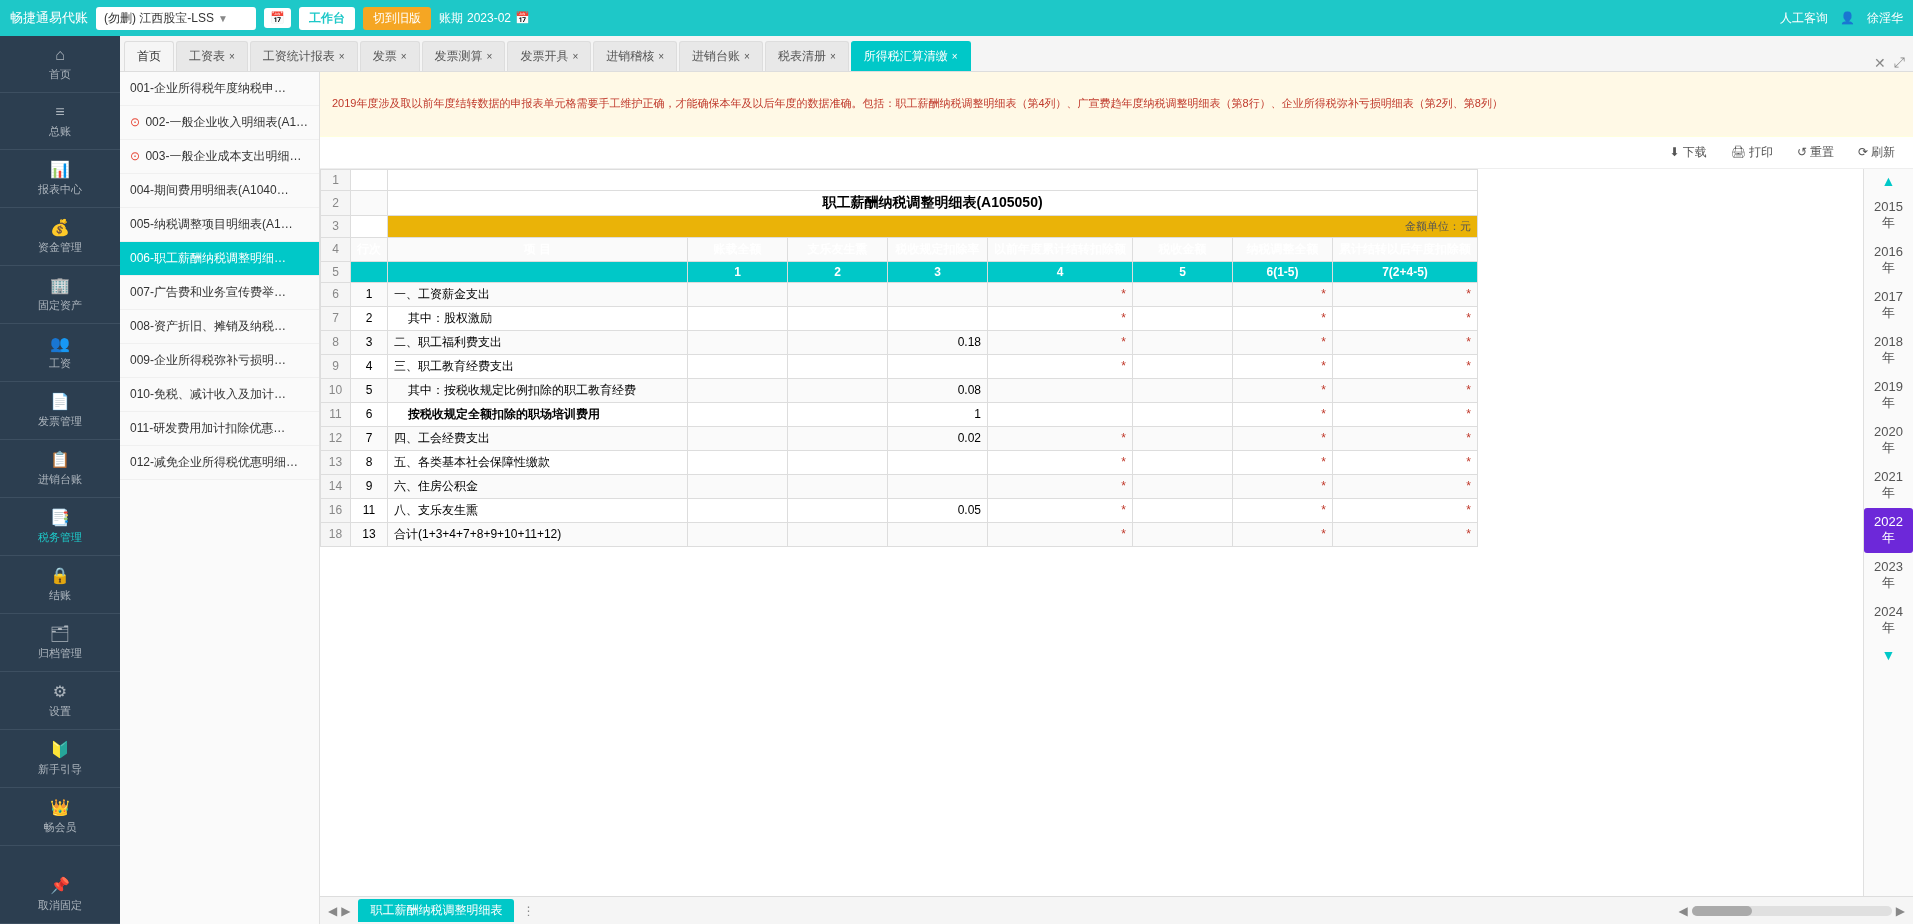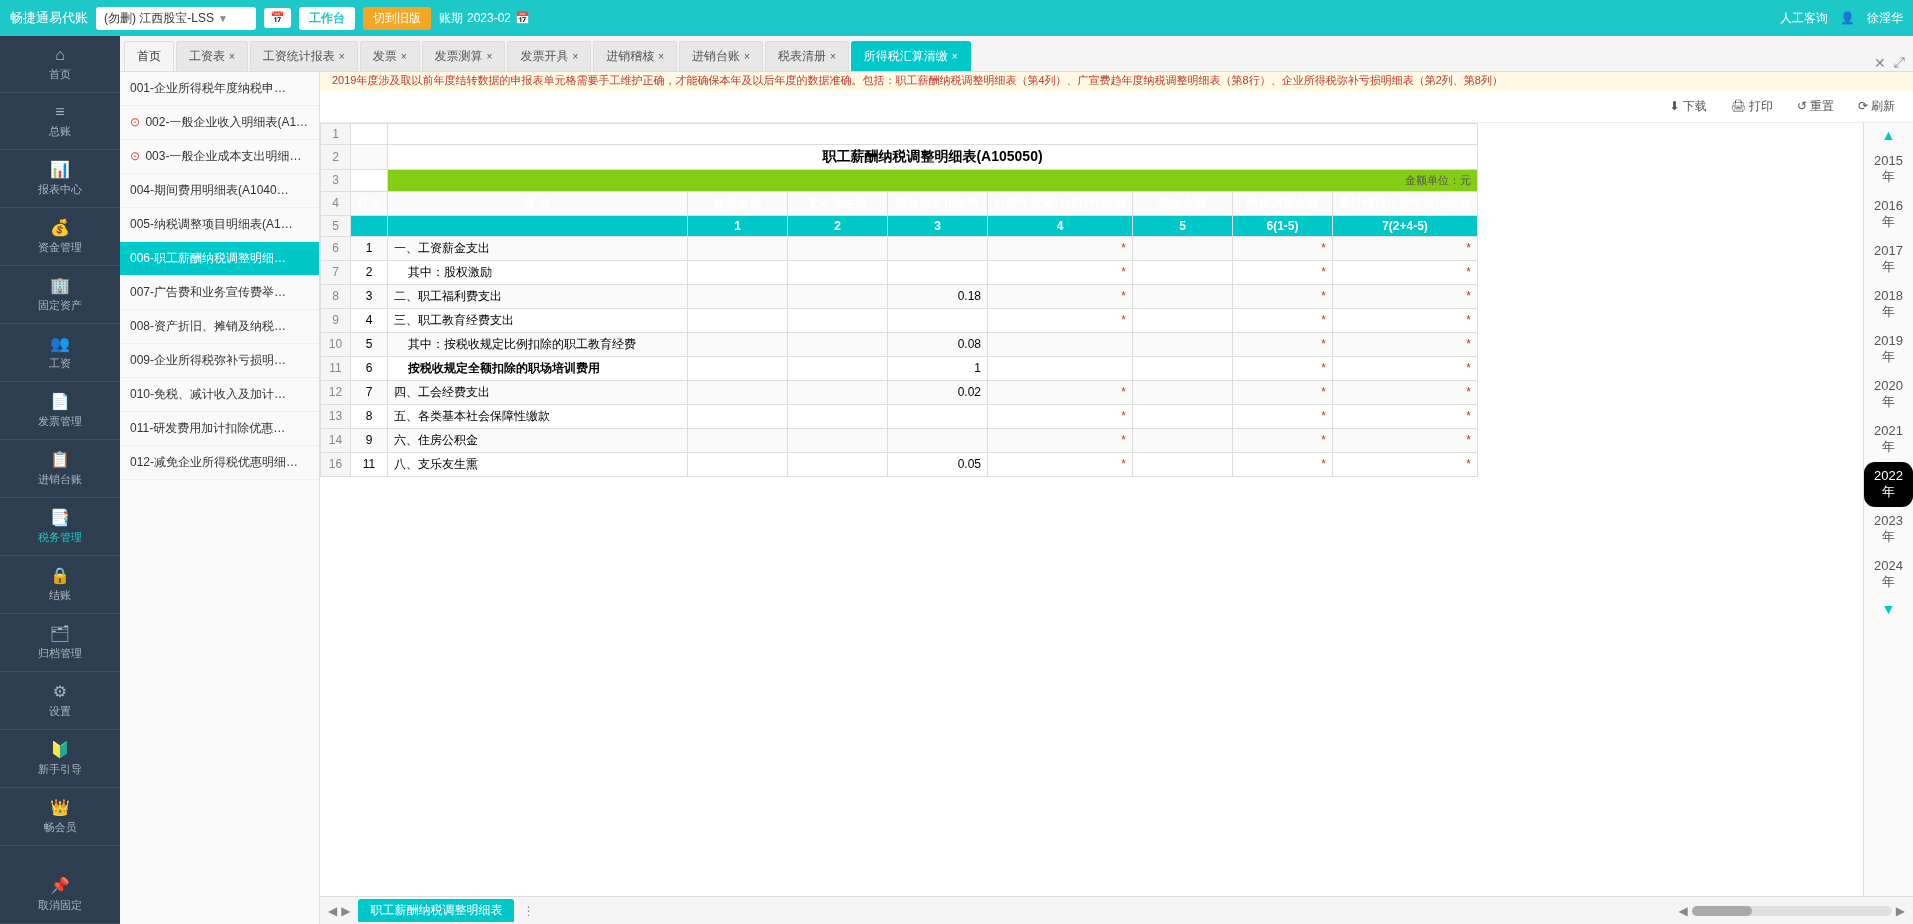--- a/index.html
+++ b/index.html
@@ -43,30 +43,30 @@
     
     .left-panel { width: 200px; flex-shrink: 0; border-right: 1px solid #e0e0e0; background: #fafafa; overflow-y: auto; }
     .left-panel-item { padding: 8px 10px; font-size: 12px; color: #333; cursor: pointer; border-bottom: 1px solid #f0f0f0; }
     .left-panel-item.active { background: #00c8c8; color: white; }
     .left-panel-item .warn-icon { color: #e74c3c; margin-right: 2px; }
 
     
     .right-content { flex: 1; display: flex; flex-direction: column; overflow: hidden; position: relative; }
 
     
-    .warning-bar { background: #fff9e6; border-bottom: 1px solid #ffd; padding: 0 12px; font-size: 11px; color: #c0392b; line-height: 1.6; flex-shrink: 0; }
+    .warning-bar { background: #fff9e6; border-bottom: 1px solid #ffd; padding: 23px 12px; font-size: 11px; color: #c0392b; line-height: 1.6; flex-shrink: 0; }
 
     
     .toolbar { display: flex; align-items: center; justify-content: flex-end; padding: 4px 12px; gap: 12px; border-bottom: 1px solid #eee; flex-shrink: 0; background: white; }
     .toolbar-btn { display: flex; align-items: center; gap: 3px; cursor: pointer; color: #555; font-size: 12px; padding: 3px 6px; }
 
     
     .year-panel { width: 50px; background: #fafafa; border-left: 1px solid #e0e0e0; display: flex; flex-direction: column; align-items: center; overflow-y: auto; flex-shrink: 0; }
     .year-item { padding: 6px 4px; font-size: 13px; color: #555; cursor: pointer; text-align: center; width: 100%; text-align: center; }
-    .year-item.active { background: #000000; color: white; border-radius: 11px; }
+    .year-item.active { background: #6d28d9; color: white; border-radius: 3px; }
     .year-nav-btn { padding: 4px; cursor: pointer; color: #00c8c8; font-size: 14px; text-align: center; }
 
     
     .spreadsheet { flex: 1; overflow: auto; }
     table.data-table { border-collapse: collapse; font-size: 12px; min-width: 900px; }
     table.data-table th, table.data-table td { border: 1px solid #ddd; padding: 3px 6px; white-space: nowrap; }
     table.data-table .row-num-col { width: 30px; background: #f5f5f5; text-align: center; color: #888; }
     table.data-table .header-cyan { background: #00c8c8; color: white; text-align: center; font-weight: bold; }
     table.data-table td.center { text-align: center; }
     table.data-table tr:nth-child(even) td:not(.row-num-col) { background: #fafafa; }
@@ -312,21 +312,21 @@
 
               <tr>
                 <td class="row-num-col">2</td>
                 <td></td>
                 <td colspan="8" style="text-align:center;font-size:14px;font-weight:bold;background:white;">职工薪酬纳税调整明细表(A105050)</td>
               </tr>
 
               <tr>
                 <td class="row-num-col">3</td>
                 <td></td>
-                <td colspan="8" style="text-align:right;font-size:11px;color:#555;background:#84cc16;">金额单位：元</td>
+                <td colspan="8" style="text-align:right;font-size:11px;color:#555;background:#eab308;">金额单位：元</td>
               </tr>
 
               <tr>
                 <td class="row-num-col">4</td>
                 <td class="header-cyan">行次</td>
                 <td class="header-cyan">项 目</td>
                 <td class="header-cyan">账载全额</td>
                 <td class="header-cyan">支乐友生熏</td>
                 <td class="header-cyan">税收规定扣除率</td>
                 <td class="header-cyan">以前年度累计结转扣除额</td>
@@ -456,20 +456,32 @@
                 <td style="text-align:right;color:#c0392b;">*</td>
                 <td style="text-align:right;color:#c0392b;">*</td>
               </tr>
               <tr>
                 <td class="row-num-col">16</td>
                 <td class="center">11</td>
                 <td>八、支乐友生熏</td>
                 <td style="text-align:right;"></td>
                 <td style="text-align:right;"></td>
                 <td style="text-align:right;">0.05</td>
+                <td style="text-align:right;color:#c0392b;">*</td>
+                <td style="text-align:right;"></td>
+                <td style="text-align:right;color:#c0392b;">*</td>
+                <td style="text-align:right;color:#c0392b;">*</td>
+              </tr>
+              <tr>
+                <td class="row-num-col">18</td>
+                <td class="center">13</td>
+                <td>合计(1+3+4+7+8+9+10+11+12)</td>
+                <td style="text-align:right;"></td>
+                <td style="text-align:right;"></td>
+                <td style="text-align:right;"></td>
                 <td style="text-align:right;color:#c0392b;">*</td>
                 <td style="text-align:right;"></td>
                 <td style="text-align:right;color:#c0392b;">*</td>
                 <td style="text-align:right;color:#c0392b;">*</td>
               </tr>
             </tbody>
               </table>
           </div>
 
           <div class="year-panel">

